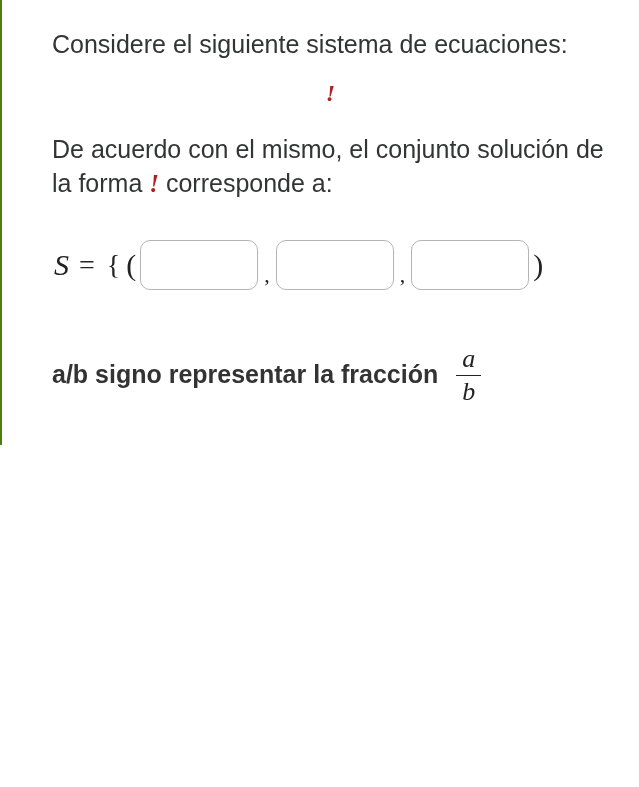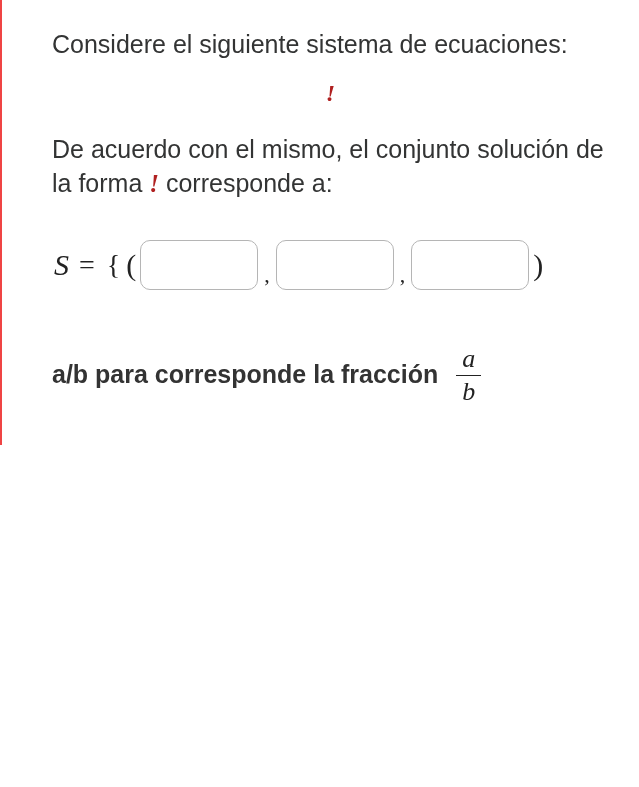--- a/index.html
+++ b/index.html
@@ -6,21 +6,21 @@
   html, body {
     margin: 0;
     padding: 0;
     width: 639px;
     font-family: Arial, Helvetica, sans-serif;
     background: #ffffff;
     color: #333434;
   }
   .page {
     padding: 28px 30px 40px 50px;
-    border-left: 2px solid #ef4444;
+    border-left: 2px solid #4d7c0f;
   }
   .intro, .body-text {
     font-size: 25px;
     line-height: 1.35;
     font-weight: 400;
     margin-bottom: 10px;
   }
   .eq-placeholder {
     text-align: center;
     padding: 8px 0 26px 0;
@@ -138,21 +138,21 @@
     <input class="input-box" type="text" value="" style="">
     <span class="sep">,</span>
     <input class="input-box" type="text" value="" style="">
     <span class="sep">,</span>
     <input class="input-box" type="text" value="" style="">
     <span class="mo paren">)</span>
   </div>
 
   <div class="nota">
     <div class="frac-line">
-      <span>a/b para corresponde la fracción</span>
+      <span>a/b signo representar la fracción</span>
       <span class="frac">
         <span class="num">a</span>
         <span class="bar"></span>
         <span class="den">b</span>
       </span>
     </div>
   </div>
 
 </div>
 

